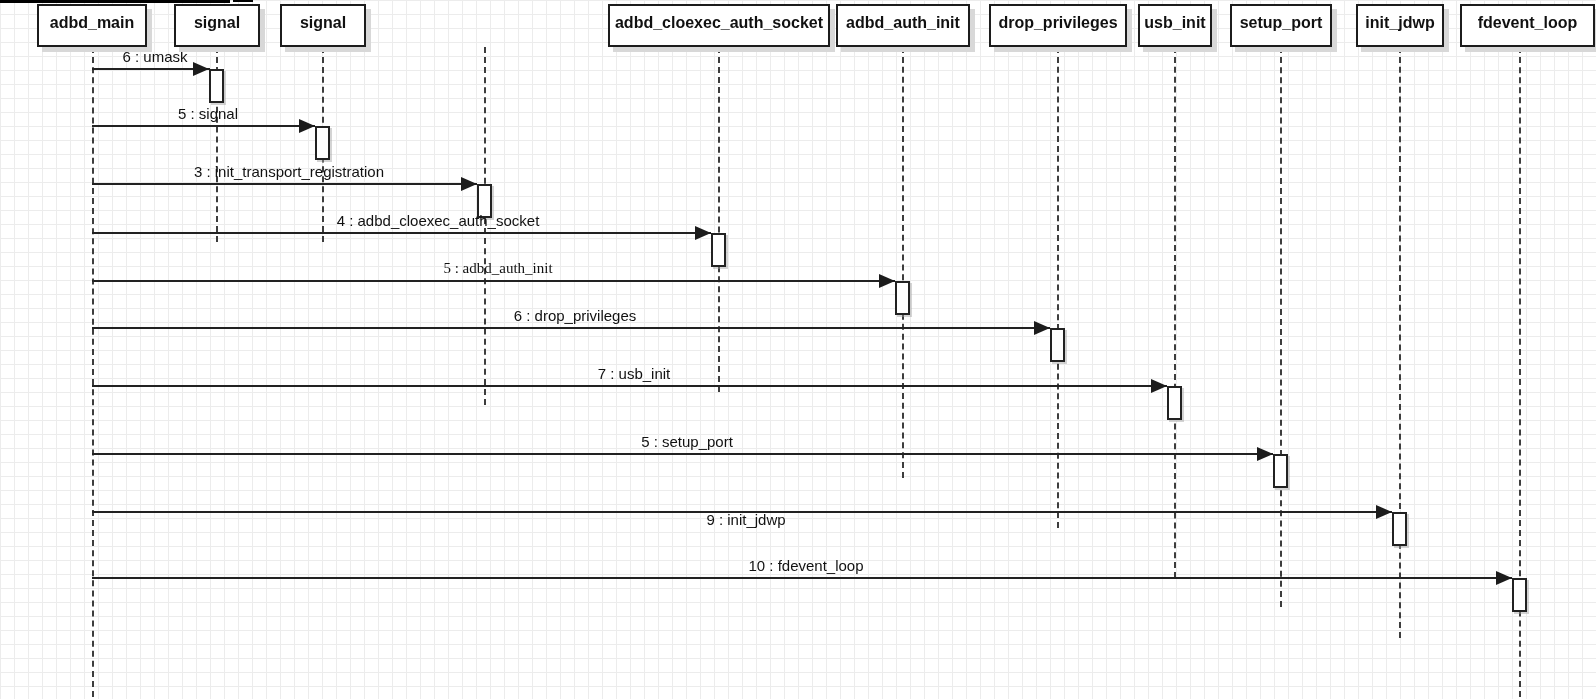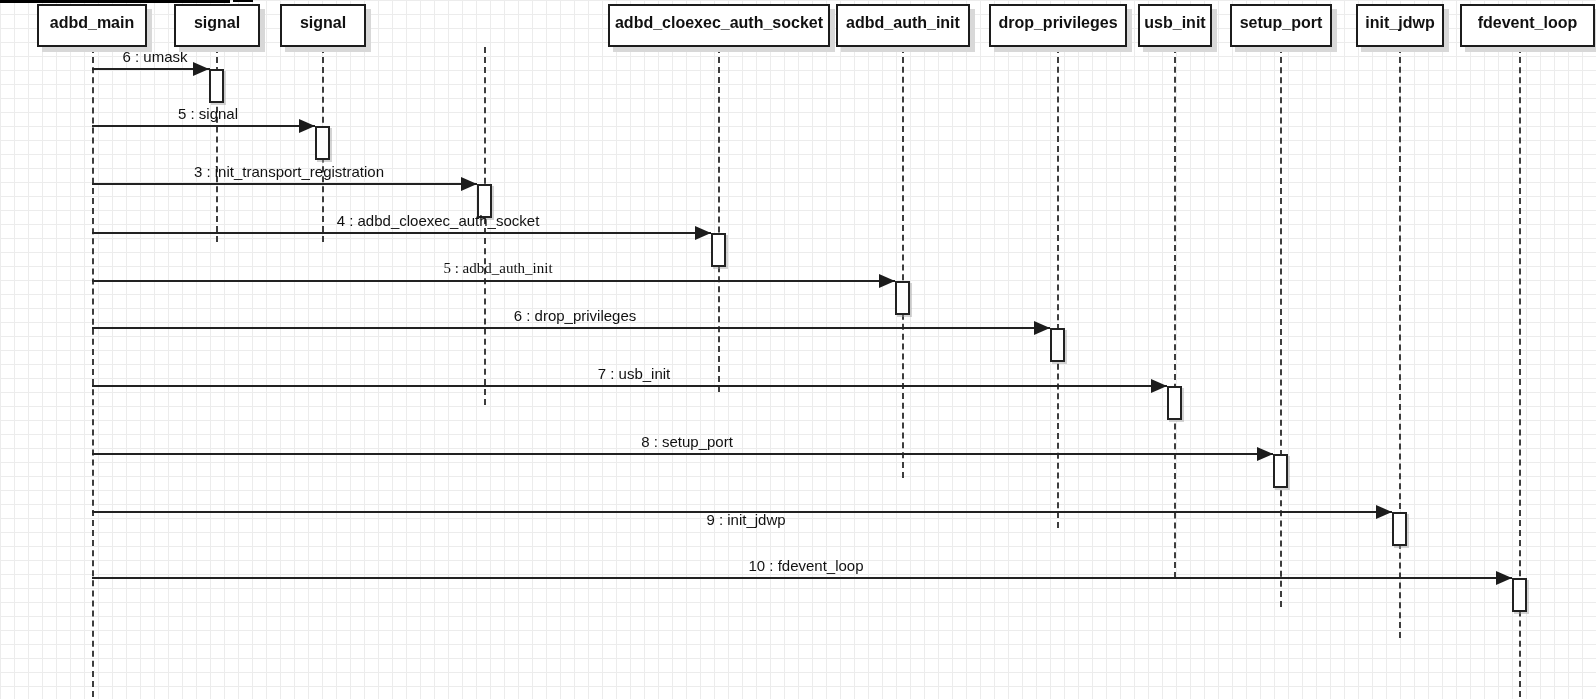--- a/index.html
+++ b/index.html
@@ -122,21 +122,21 @@
   <div class="msg-label" style="left:575px; top:307px;">6 : drop_privileges</div>
   <div class="act-bar" style="left:1050px; top:328px;"></div>
 
   <div class="msg-line" style="left:92px; top:385px; width:1075px;"></div>
   <div class="msg-head" style="left:1151px; top:379px;"></div>
   <div class="msg-label" style="left:634px; top:365px;">7 : usb_init</div>
   <div class="act-bar" style="left:1167px; top:386px;"></div>
 
   <div class="msg-line" style="left:92px; top:453px; width:1181px;"></div>
   <div class="msg-head" style="left:1257px; top:447px;"></div>
-  <div class="msg-label" style="left:687px; top:433px;">8 : setup_port</div>
+  <div class="msg-label" style="left:687px; top:433px;">5 : setup_port</div>
   <div class="act-bar" style="left:1273px; top:454px;"></div>
 
   <div class="msg-line" style="left:92px; top:511px; width:1300px;"></div>
   <div class="msg-head" style="left:1376px; top:505px;"></div>
   <div class="msg-label" style="left:746px; top:511px;">9 : init_jdwp</div>
   <div class="act-bar" style="left:1392px; top:512px;"></div>
 
   <div class="msg-line" style="left:92px; top:577px; width:1420px;"></div>
   <div class="msg-head" style="left:1496px; top:571px;"></div>
   <div class="msg-label" style="left:806px; top:557px;">10 : fdevent_loop</div>

